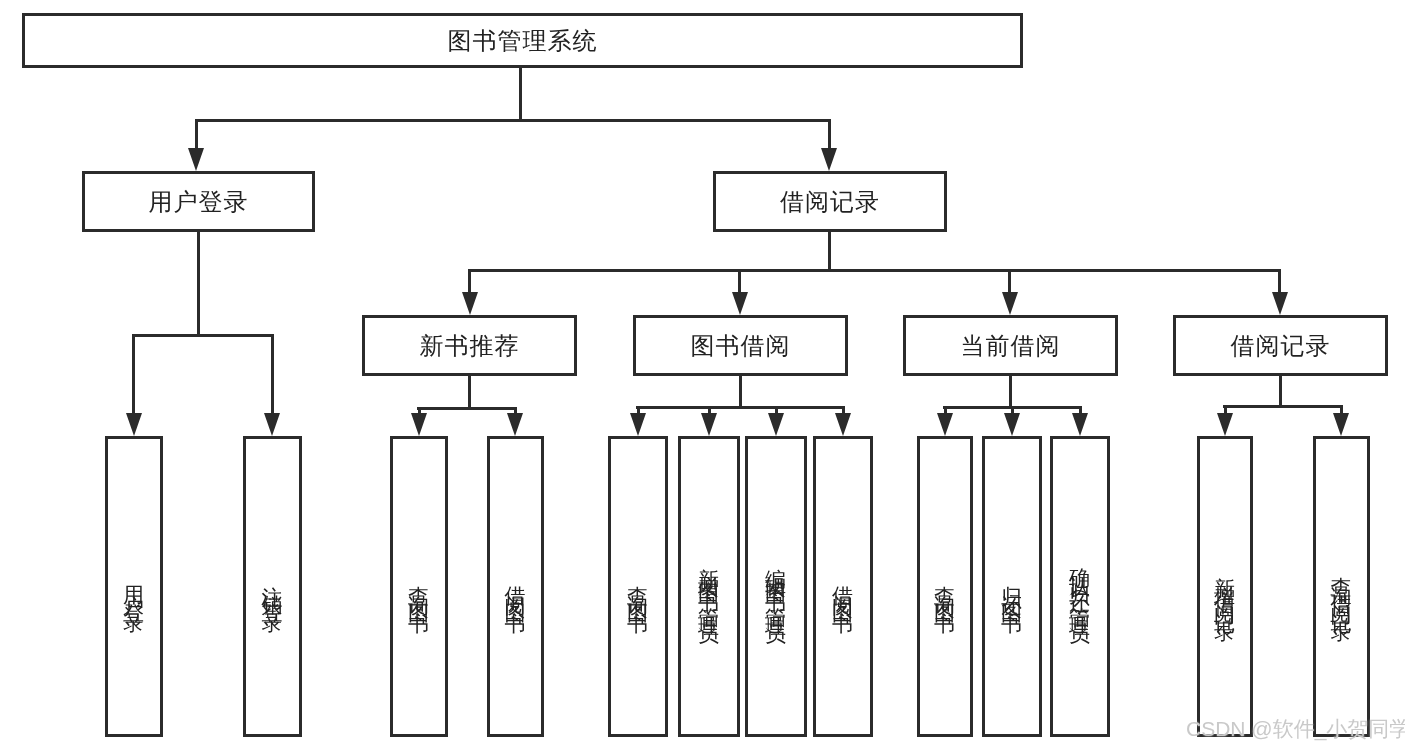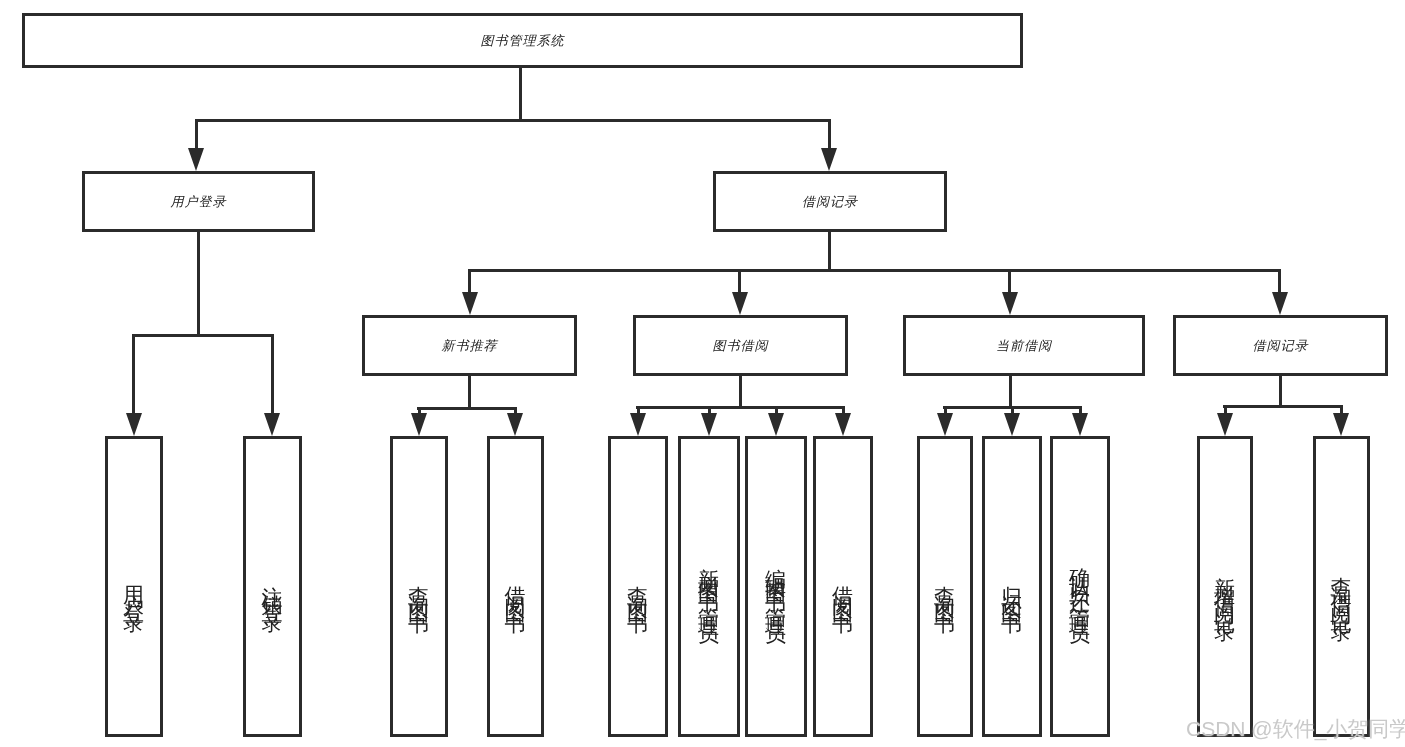--- a/index.html
+++ b/index.html
@@ -5,21 +5,21 @@
   html,body{margin:0;padding:0;background:#fff;}
   .stage{
     position:relative;width:1405px;height:747px;background:#ffffff;
     font-family:"Liberation Sans",sans-serif;color:#222;overflow:hidden;
   }
   .box{
     position:absolute;box-sizing:border-box;background:#fff;
     border:3px solid #2b2b2b;
     display:flex;align-items:center;justify-content:center;
   }
-  .hbox{font-size:13px;letter-spacing:1px;font-style:italic;}
+  .hbox{font-size:24px;letter-spacing:1px;}
   .vbox span{
     writing-mode:vertical-rl;text-orientation:mixed;
     font-size:21px;letter-spacing:9px;line-height:1;white-space:nowrap;
   }
   .vbox.long span{letter-spacing:8px;}
   .hline,.vline{position:absolute;background:#2b2b2b;}
   .hline{height:3px;}
   .vline{width:3px;}
   .arrow{
     position:absolute;width:0;height:0;
@@ -47,21 +47,21 @@
   <div class="box hbox" style="left:713px;top:171px;width:234px;height:61px">
     <span>借阅记录</span>
   </div>
 
   <div class="box hbox" style="left:362px;top:315px;width:215px;height:61px">
     <span>新书推荐</span>
   </div>
   <div class="box hbox" style="left:633px;top:315px;width:215px;height:61px">
     <span>图书借阅</span>
   </div>
-  <div class="box hbox" style="left:903px;top:315px;width:242px;height:61px">
+  <div class="box hbox" style="left:903px;top:315px;width:215px;height:61px">
     <span>当前借阅</span>
   </div>
   <div class="box hbox" style="left:1173px;top:315px;width:215px;height:61px">
     <span>借阅记录</span>
   </div>
 
   <div class="box vbox" style="left:105px;top:436px;width:58px;height:301px">
     <span>用户登录</span>
   </div>
   <div class="box vbox" style="left:243px;top:436px;width:59px;height:301px">

